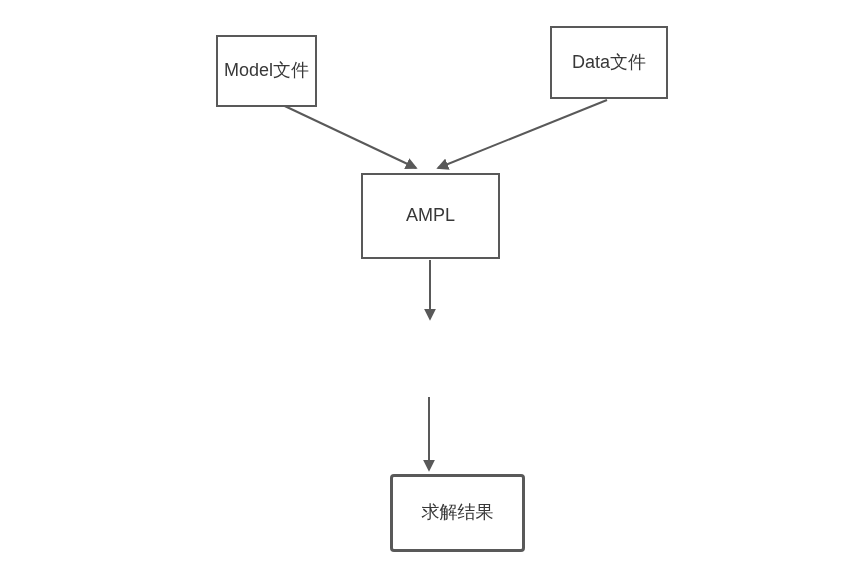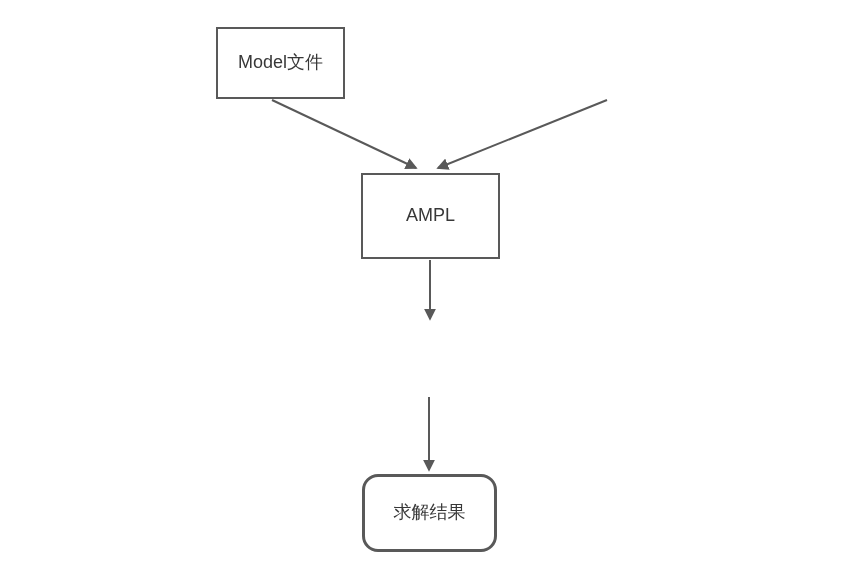--- a/index.html
+++ b/index.html
@@ -31,23 +31,24 @@
     display: flex;
     align-items: center;
     justify-content: center;
     color: #383838;
     font-size: 18px;
     line-height: 1.2;
     text-align: center;
   }
   .node.rounded {
     border-width: 3px;
-    border-radius: 16px;
+    border-radius: 4px;
+    margin-left: 28px;
   }
-  #node-model   { left: 216px; top: 27px;  width: 129px; height: 72px; }
+  #node-model   { left: 216px; top: 35px;  width: 101px; height: 72px; }
   #node-data    { left: 550px; top: 26px;  width: 118px; height: 73px; }
   #node-ampl    { left: 361px; top: 173px; width: 139px; height: 86px; }
   #node-mindopt { left: 370px; top: 323px; width: 118px; height: 73px; }
   #node-result  { left: 362px; top: 474px; width: 135px; height: 78px; }
 </style>
 </head>
 <body>
 
 <div class="canvas">
 
@@ -62,20 +63,23 @@
       <line x1="607" y1="100" x2="438" y2="168" marker-end="url(#arrowhead)"></line>
       <line x1="430" y1="260" x2="430" y2="319" marker-end="url(#arrowhead)"></line>
       <line x1="429" y1="397" x2="429" y2="470" marker-end="url(#arrowhead)"></line>
     </g>
   </svg>
 
   <div class="node" id="node-model">
     <span>Model文件</span>
   </div>
 
+  <div class="node" id="node-data">
+    <span>Data文件</span>
+  </div>
 
   <div class="node" id="node-ampl">
     <span>AMPL</span>
   </div>
 
 
   <div class="node rounded" id="node-result">
     <span>求解结果</span>
   </div>
 

